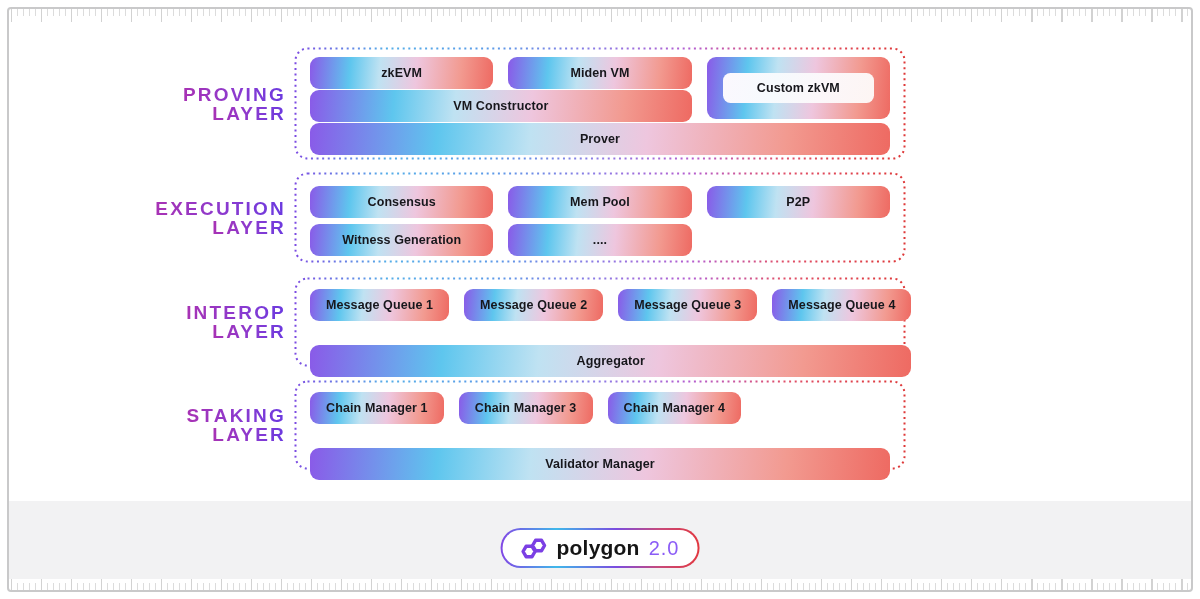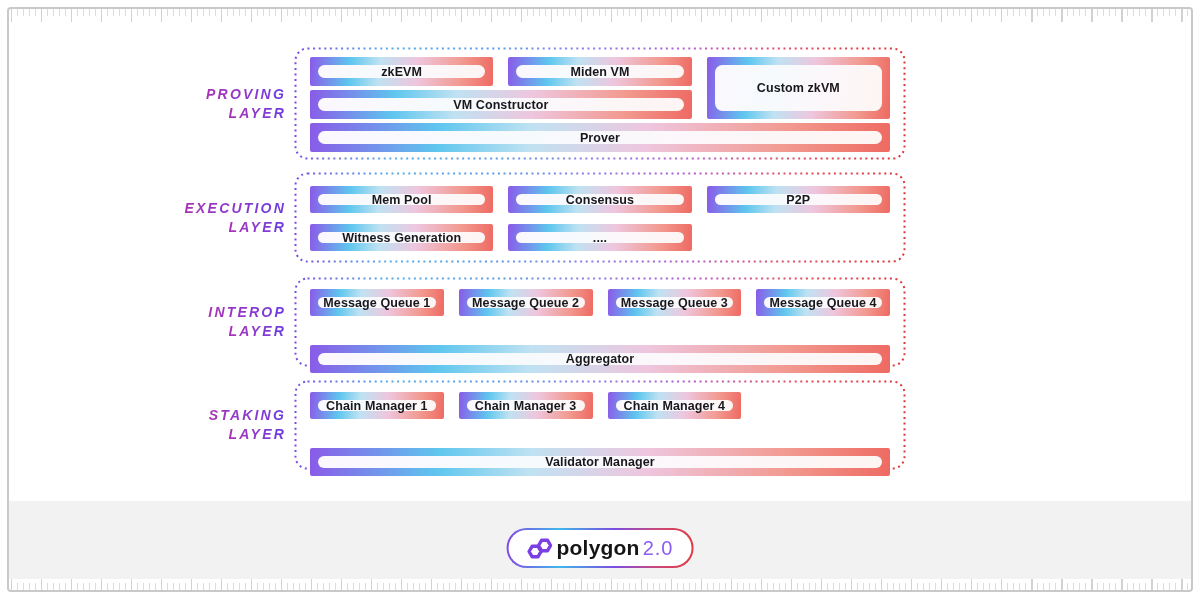--- a/index.html
+++ b/index.html
@@ -24,57 +24,57 @@
   .r-bottom .short,.r-bottom .long{bottom:0;}
   
   .footer-band{position:absolute;left:9px;right:9px;top:501px;height:78px;background:#f2f2f3;}
   
   .row{position:absolute;left:0;width:100%;}
   .label{
     position:absolute;top:0;bottom:0;right:914px;
     display:flex;flex-direction:column;justify-content:center;align-items:flex-end;
   }
   .glabel{
-    font-weight:800;font-size:14px;line-height:19px;letter-spacing:2.2px;
+    font-weight:800;font-size:19px;line-height:19px;letter-spacing:2.2px;
     white-space:nowrap;
     background:linear-gradient(90deg,#a832b4 0%,#8a3ad0 55%,#6a3ae0 100%);
-    -webkit-background-clip:text;background-clip:text;color:transparent;font-style:italic;
+    -webkit-background-clip:text;background-clip:text;color:transparent;
   }
   .container{position:absolute;left:294px;top:0;width:612px;height:100%;}
   .dots{position:absolute;inset:0;pointer-events:none;}
   .dots rect{fill:none;stroke:url(#dotGrad);stroke-width:2;stroke-dasharray:2 3.6;}
   
   .grid{position:relative;display:grid;box-sizing:border-box;height:100%;}
   .g-proving{grid-template-columns:repeat(3,1fr);grid-template-rows:29px 29px 29px;gap:4px 15px;padding:10px 16px 9px;}
   .g-execution{grid-template-columns:repeat(3,1fr);grid-template-rows:27px 27px;gap:11px 15px;padding:14px 16px 12px;}
   .g-four{grid-template-columns:repeat(4,1fr);grid-template-rows:27px 28px;gap:29px 15px;padding:12px 16px 11px;}
   
   .b{
-    display:flex;box-sizing:border-box;padding:8px;border-radius:2px;
+    display:flex;box-sizing:border-box;padding:16px;border-radius:9px;
     background:linear-gradient(95deg,#8a5ae8 0%,#5ec6ee 22%,#bfe2f2 38%,#eec6de 58%,#f29a90 82%,#ee6a62 100%);
     justify-content:center;
   }
   .bi{
     flex:1;display:flex;align-items:center;justify-content:center;border-radius:7.5px;
     background:linear-gradient(105deg,#fbf8fe 0%,#f6fafd 35%,#fcf7fa 65%,#fdf5f3 100%);
     font-weight:700;font-size:12.5px;color:#17171c;letter-spacing:.1px;white-space:nowrap;
   }
   .span2{grid-column:span 2;}
   .span3{grid-column:1 / span 3;}
   .span4{grid-column:1 / span 4;}
   .tall{grid-row:1 / span 2;grid-column:3;}
   
   .badge{
     position:absolute;top:528px;left:50%;transform:translateX(-50%);height:40px;
     box-sizing:border-box;padding:2px;border-radius:21px;display:flex;
     background:linear-gradient(90deg,#8247e5 0%,#3fb8ea 28%,#7b4de0 58%,#c84a7a 80%,#e2373f 100%);
   }
   .badge-inner{
     flex:1;background:#ffffff;border-radius:19px;display:flex;align-items:center;
-    padding:0 18px;gap:3px;
+    padding:0 18px;gap:9px;
   }
   .brand{font-weight:700;font-size:21px;color:#151515;letter-spacing:.2px;}
   .version{font-weight:400;font-size:20px;color:#8b5cf6;letter-spacing:1px;}
   .hiddefs{position:absolute;width:0;height:0;}
 </style>
 </head>
 <body>
 
 <svg class="hiddefs" aria-hidden="true">
   <defs>
@@ -136,24 +136,24 @@
   <div class="label">
     <span class="glabel">EXECUTION</span>
     <span class="glabel">LAYER</span>
   </div>
   <div class="container">
     <svg class="dots" width="612" height="91">
       <rect x="1.5" y="1.5" width="609" height="88" rx="12"></rect>
     </svg>
     <div class="grid g-execution">
       <div class="b">
+          <span class="bi">Consensus</span>
+        </div>
+      <div class="b">
           <span class="bi">Mem Pool</span>
-        </div>
-      <div class="b">
-          <span class="bi">Consensus</span>
         </div>
       <div class="b">
           <span class="bi">P2P</span>
         </div>
       <div class="b">
           <span class="bi">Witness Generation</span>
         </div>
       <div class="b">
           <span class="bi">....</span>
         </div>

